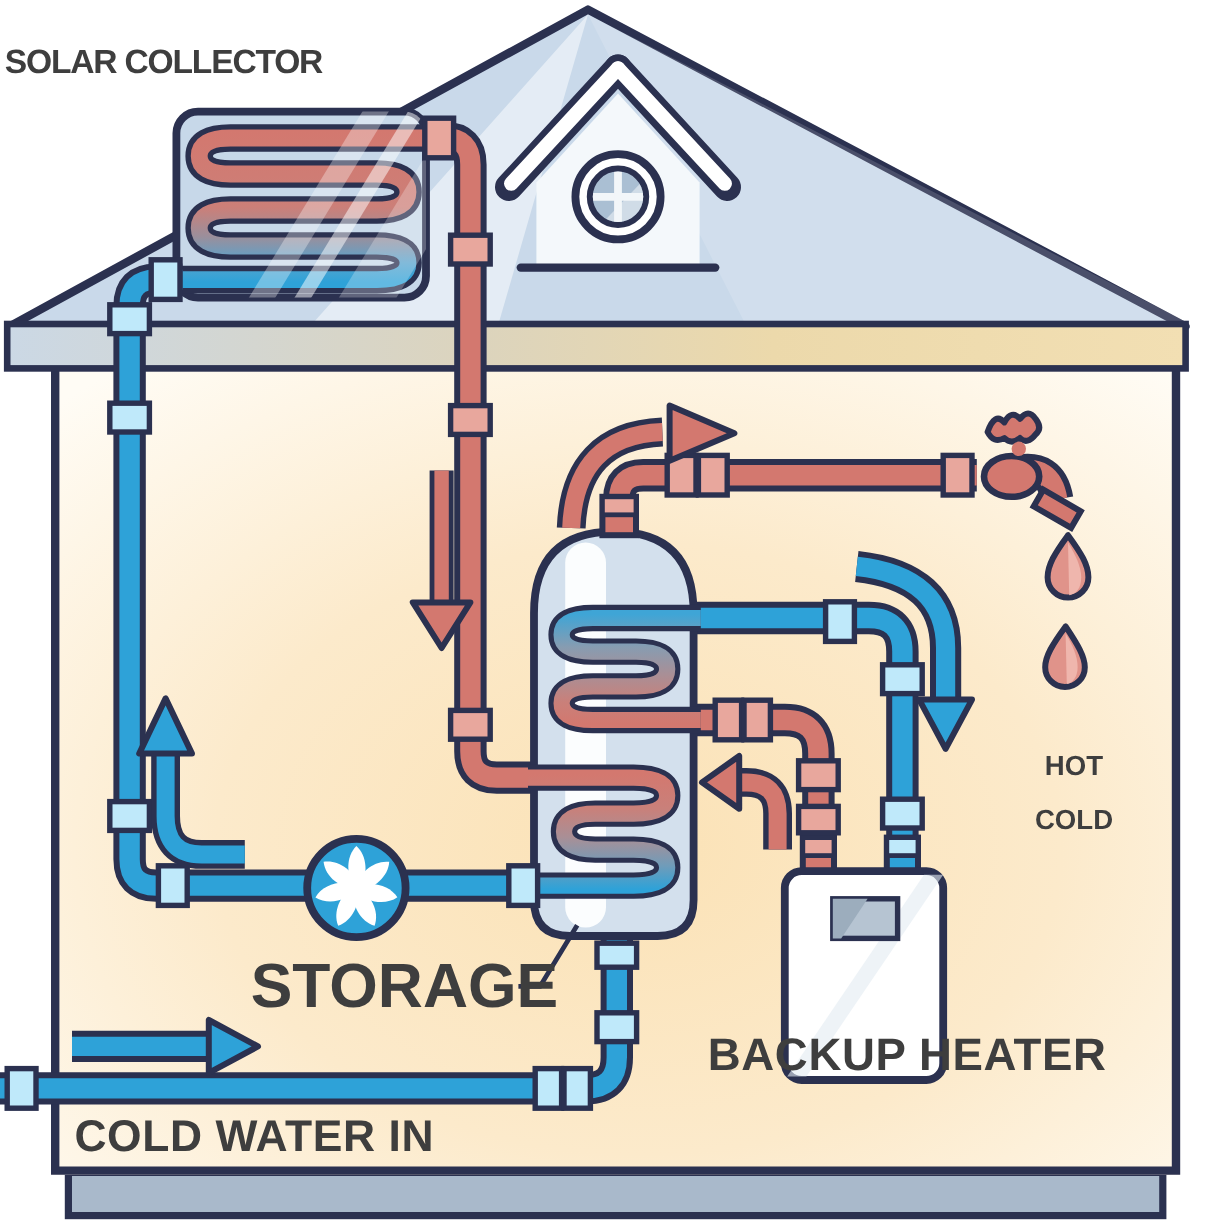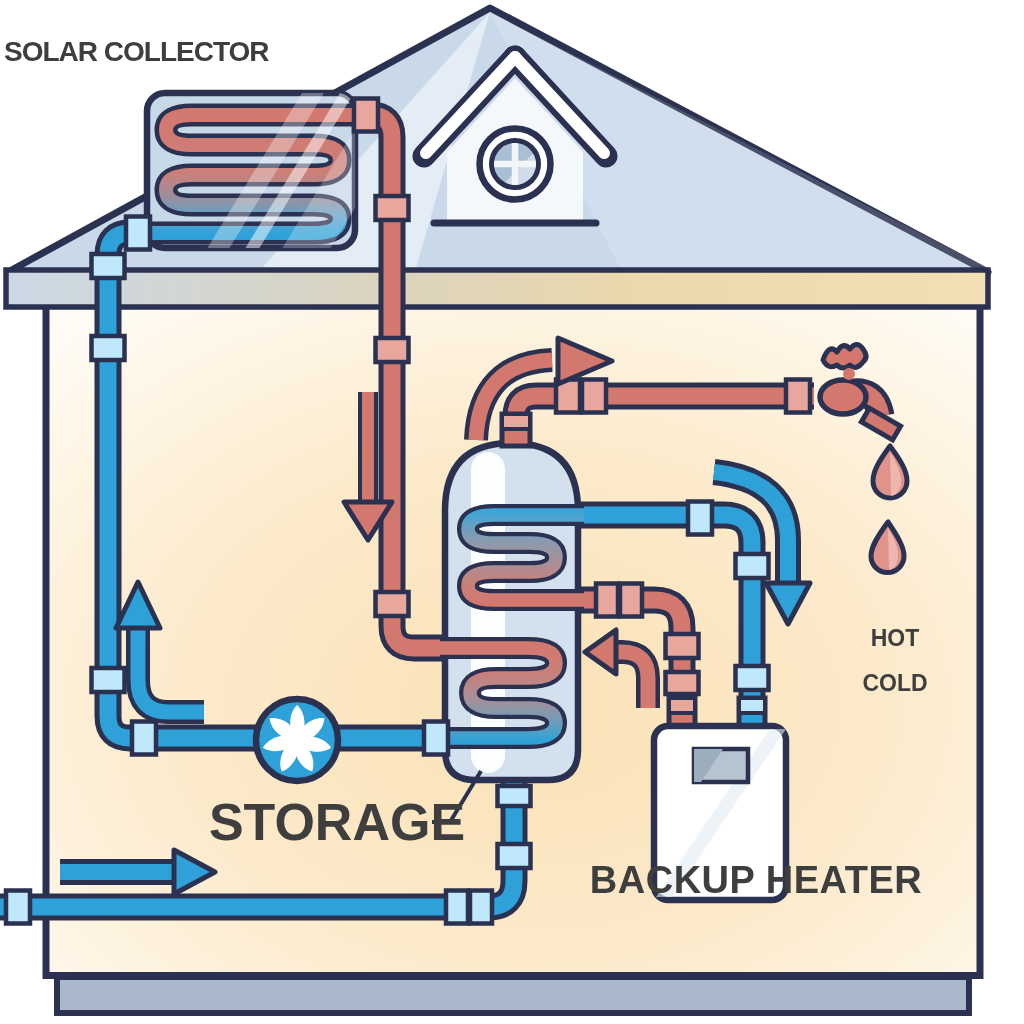--- a/index.html
+++ b/index.html
@@ -252,17 +252,18 @@
   </g>
 
   <polyline points="432,822 450,822 481,771" fill="none" stroke="#2b3150" stroke-width="4"></polyline>
 </svg>
 
   <div class="label l-solar">SOLAR COLLECTOR</div>
   <div class="label ctr l-storage">
     <div>STORAGE</div>
   </div>
   <div class="label ctr l-backup">BACKUP HEATER</div>
+  <div class="label l-cold">COLD WATER IN</div>
   <div class="label ctr l-hot">
     <div>HOT</div>
     <div>COLD</div>
   </div>
 </div>
 
 </body></html>

